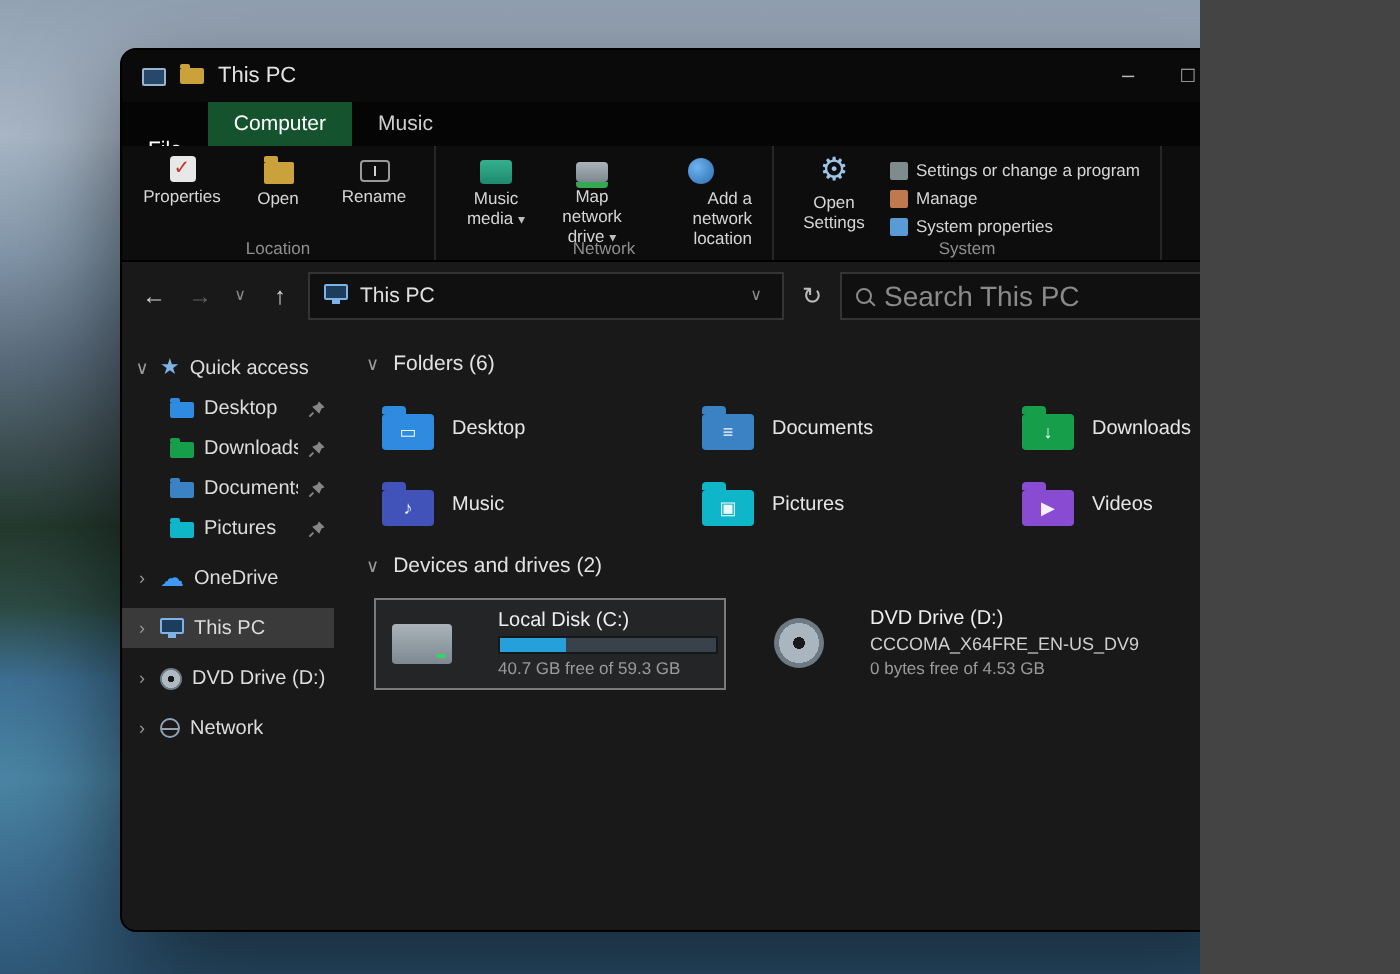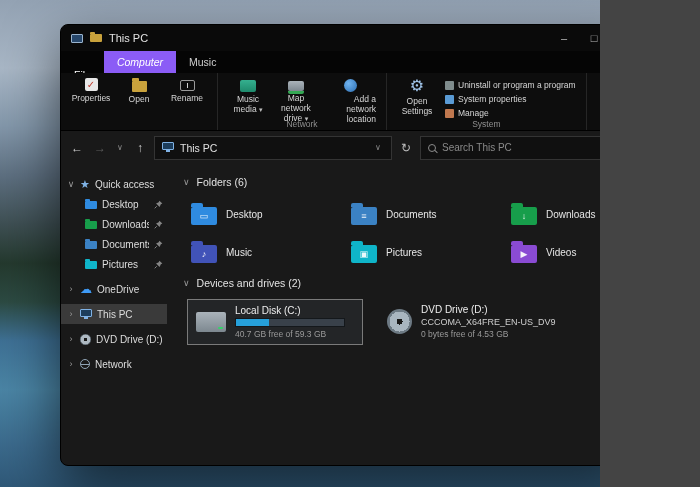--- a/index.html
+++ b/index.html
@@ -19,21 +19,21 @@
   .titlebar { height:26px; background:#0a0a0a; display:flex; align-items:center; padding:0 0 0 10px; gap:7px; flex:0 0 auto; }
   .titlebar .title { font-size:11px; color:#e2e2e2; }
   .capbtns { margin-left:auto; display:flex; height:100%; }
   .capbtn { width:30px; height:100%; display:flex; align-items:center; justify-content:center; font-size:11px; color:#b9b9b9; }
   .capbtn.close { color:#d8d8d8; }
 
   
   .tabrow { height:22px; background:#050505; display:flex; align-items:stretch; flex:0 0 auto; }
   .tab { padding:0 13px; display:flex; align-items:center; font-size:10.5px; color:#cfcfcf; }
   .tab.file { color:#fff; }
-  .tab.active { background:#8b5cf6; color:#fff;font-style:italic; }
+  .tab.active { background:#14532d; color:#fff; }
   .ribbon-collapse { margin-left:auto; width:26px; display:flex; align-items:center; justify-content:center; color:#9a9a9a; font-size:9px; }
 
   
   .ribbon { height:58px; background:#0d0d0d; display:flex; flex:0 0 auto; border-bottom:1px solid #000; }
   .rgroup { position:relative; display:flex; align-items:flex-start; padding:5px 10px 13px; border-right:1px solid #262626; gap:8px; }
   .rgroup-label { position:absolute; bottom:1px; left:0; right:0; text-align:center; font-size:8.5px; color:#8f8f8f; }
   .rbtn { display:flex; flex-direction:column; align-items:center; gap:3px; font-size:8.5px; color:#d6d6d6; text-align:center; line-height:1.15; width:40px; }
   .rbtn.wide { width:52px;text-align:right; }
   .rbtn .cap { display:inline; color:#bdbdbd; font-size:7px; }
   .sys-right { display:flex; flex-direction:column; gap:2px; justify-content:flex-start; padding-top:1px; }
@@ -56,21 +56,21 @@
   
   .addrrow { height:33px; background:#191919; display:flex; align-items:center; padding:0 7px; gap:5px; flex:0 0 auto; }
   .navbtn { width:18px; text-align:center; font-size:12px; color:#cfcfcf; }
   .navbtn.dim { color:#5e5e5e; }
   .navbtn.small { width:12px; font-size:8px; color:#8a8a8a; }
   .addrbox { flex:1 1 auto; height:24px; background:#101010; border:1px solid #343434; display:flex; align-items:center; padding:0 7px; gap:6px; }
   .addrbox .crumb { font-size:10.5px; color:#e0e0e0; }
   .addrbox .spring { flex:1; }
   .refresh { width:18px; text-align:center; color:#bdbdbd; font-size:12px; }
   .searchbox { width:212px; height:24px; background:#101010; border:1px solid #343434; display:flex; align-items:center; padding:0 7px; gap:6px; flex:0 0 auto; }
-  .searchbox input { flex:1; background:transparent; border:none; outline:none; color:#cccccc; font-size:10px; font-family:"Liberation Sans",sans-serif; }
+  .searchbox input { flex:1; background:transparent; border:none; outline:none; color:#cccccc; font-size:14px; font-family:"Liberation Sans",sans-serif; }
   .searchbox input::placeholder { color:#8a8a8a; }
   .sic-search { position:relative; width:8px; height:8px; border:1px solid #8a8a8a; border-radius:50%; flex:0 0 auto; }
   .sic-search::after { content:""; position:absolute; width:4px; height:1px; background:#8a8a8a; transform:rotate(45deg); right:-3px; bottom:-1px; }
 
   
   .bodyrow { flex:1 1 auto; display:flex; min-height:0; }
   .sidebar { width:106px; flex:0 0 auto; padding-top:10px; overflow:hidden; }
   .srow { height:20px; display:flex; align-items:center; gap:5px; padding:0 4px 0 6px; font-size:10px; color:#dddddd; white-space:nowrap; }
   .srow.child { padding-left:24px; }
   .srow.toplevel { margin-top:5px; }
@@ -94,21 +94,21 @@
   .secheader { display:flex; align-items:center; gap:7px; font-size:10.5px; color:#e2e2e2; }
   .secheader .chev { font-size:9px; color:#9a9a9a; }
   .fgrid { display:grid; grid-template-columns:repeat(3,160px); row-gap:4px; margin:9px 0 8px 4px; }
   .tile { display:flex; align-items:center; gap:9px; height:34px; width:152px; padding:0 4px; }
   .tlabel { font-size:10px; color:#e6e6e6; }
   .folder { position:relative; width:26px; height:18px; border-radius:2px; display:flex; align-items:center; justify-content:center; margin-top:4px; flex:0 0 auto; }
   .folder::before { content:""; position:absolute; top:-4px; left:0; width:12px; height:4px; border-radius:2px 2px 0 0; background:inherit; }
   .fg { font-style:normal; font-size:9px; color:rgba(255,255,255,.92); line-height:1; }
 
   .drives { display:flex; gap:16px; margin:10px 0 0 4px; align-items:flex-start; }
-  .dtile { display:flex; gap:9px; padding:5px 8px; align-items:center; }
+  .dtile { display:flex; gap:23px; padding:5px 8px; align-items:center; }
   .dtile.selected { border:1px solid #7a7a7a; background:#232527; width:176px; }
   .ic-hdd { width:30px; height:20px; background:linear-gradient(#aab3ba,#7d8890); border-radius:2px; position:relative; flex:0 0 auto; }
   .ic-hdd::after { content:""; position:absolute; right:3px; bottom:3px; width:5px; height:2px; background:#35d36a; border-radius:1px; }
   .ic-disc-lg { width:25px; height:25px; border-radius:50%; flex:0 0 auto;
     background:radial-gradient(circle,#191919 0 3px,#a9b6c0 3px 10px,#6d7a84 10px 12.5px); }
   .dinfo { display:flex; flex-direction:column; gap:2px; min-width:0; }
   .dname { font-size:10px; color:#eeeeee; white-space:nowrap; }
   .dsub { font-size:9px; color:#cfcfcf; white-space:nowrap; }
   .ddetail { font-size:8.5px; color:#9a9a9a; white-space:nowrap; }
   .dbar { width:110px; height:9px; background:#39414a; border:1px solid #14181b; }
@@ -162,20 +162,21 @@
           <span>Properties</span>
         </div>
         <div class="rbtn">
           <span class="ic-open"></span>
           <span>Open</span>
         </div>
         <div class="rbtn">
           <span class="ic-rename"></span>
           <span>Rename</span>
         </div>
+        <span class="rgroup-label">Location</span>
       </div>
 
       <div class="rgroup">
         <div class="rbtn">
           <span class="ic-media"></span>
           <span><span>Music media</span> <span class="cap">▾</span></span>
         </div>
         <div class="rbtn">
           <span class="ic-mapdrive"></span>
           <span><span>Map network drive</span> <span class="cap">▾</span></span>
@@ -188,29 +189,29 @@
       </div>
 
       <div class="rgroup">
         <div class="rbtn">
           <span class="ic-gear">⚙</span>
           <span>Open Settings</span>
         </div>
         <div class="sys-right">
           <div class="sbtn">
             <span class="ic-sq a"></span>
-            <span>Uninstall or program a program</span>
+            <span>Settings or change a program</span>
+          </div>
+          <div class="sbtn">
+            <span class="ic-sq c"></span>
+            <span>Manage</span>
           </div>
           <div class="sbtn">
             <span class="ic-sq b"></span>
             <span>System properties</span>
-          </div>
-          <div class="sbtn">
-            <span class="ic-sq c"></span>
-            <span>Manage</span>
           </div>
         </div>
         <span class="rgroup-label">System</span>
       </div>
     </div>
 
     <div class="addrrow">
       <span class="navbtn">←</span>
       <span class="navbtn dim">→</span>
       <span class="navbtn small">∨</span>

